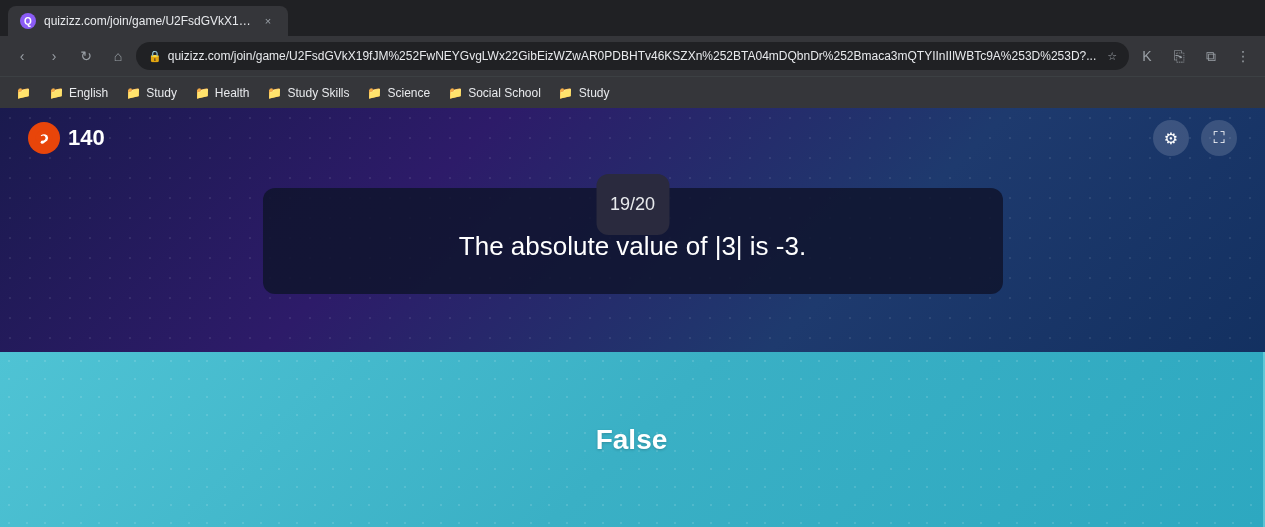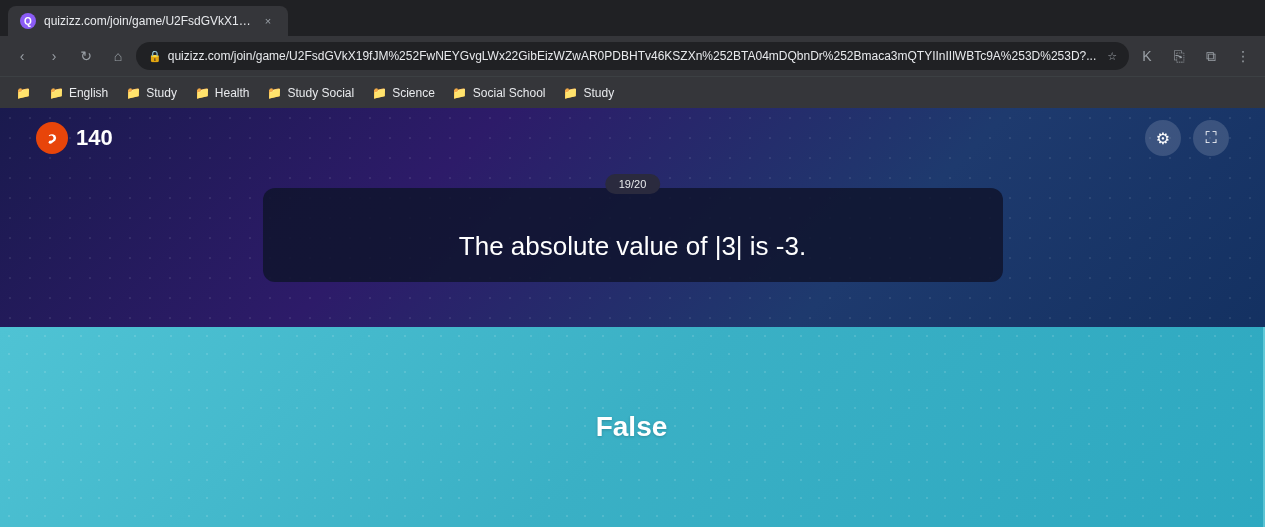--- a/index.html
+++ b/index.html
@@ -184,21 +184,21 @@
       background-image: radial-gradient(circle, rgba(255,255,255,0.08) 1px, transparent 1px);
       background-size: 20px 20px;
       pointer-events: none;
     }
 
     .game-header {
       width: 100%;
       display: flex;
       align-items: center;
       justify-content: space-between;
-      padding: 12px 36px;
+      padding: 12px 28px;
       position: relative;
       z-index: 2;
     }
 
     .score-badge {
       display: flex;
       align-items: center;
       gap: 8px;
     }
 
@@ -249,49 +249,49 @@
       margin-top: 20px;
     }
 
     .question-number-badge {
       position: absolute;
       top: -14px;
       left: 50%;
       transform: translateX(-50%);
       background: #2a2a3e;
       border-radius: 12px;
-      padding: 4px 14px;
-      font-size: 11px;
+      padding: 20px 14px;
+      font-size: 18px;
       color: #e8eaed;
       white-space: nowrap;
       z-index: 3;
     }
 
     .question-box {
       background: rgba(15, 20, 45, 0.85);
       border-radius: 12px;
-      padding: 40px 40px 18px;
+      padding: 40px 40px 30px;
       text-align: center;
     }
 
     .question-text {
       font-size: 26px;
       color: white;
       font-weight: 400;
       line-height: 1.4;
     }
 
     
     .answers-row {
       position: absolute;
       bottom: 0;
       left: 0;
       right: 0;
       display: flex;
-      height: 200px;
+      height: 175px;
     }
 
     .answer-btn-false {
       flex: 1;
       background: linear-gradient(135deg, #4fc3d4 0%, #3ab0c5 50%, #2da8c0 100%);
       display: flex;
       align-items: center;
       justify-content: center;
       cursor: pointer;
       border-right: 2px solid rgba(255,255,255,0.1);
@@ -386,21 +386,21 @@
     <div class="bookmark-item">
       <span class="bookmark-folder-icon">📁</span>
       <span>Study</span>
     </div>
     <div class="bookmark-item">
       <span class="bookmark-folder-icon">📁</span>
       <span>Health</span>
     </div>
     <div class="bookmark-item">
       <span class="bookmark-folder-icon">📁</span>
-      <span>Study Social</span>
+      <span>Study Skills</span>
     </div>
     <div class="bookmark-item">
       <span class="bookmark-folder-icon">📁</span>
       <span>Science</span>
     </div>
     <div class="bookmark-item">
       <span class="bookmark-folder-icon">📁</span>
       <span>Social School</span>
     </div>
     <div class="bookmark-item">

